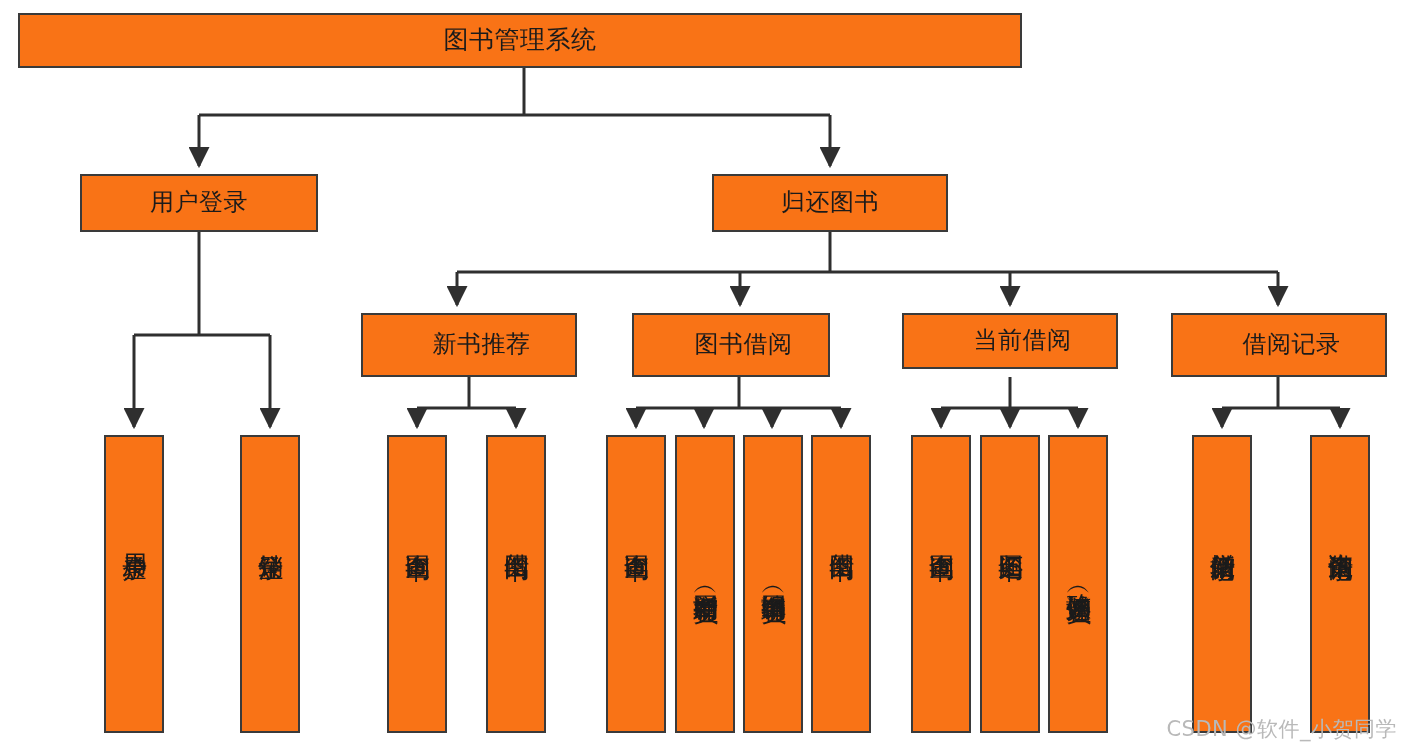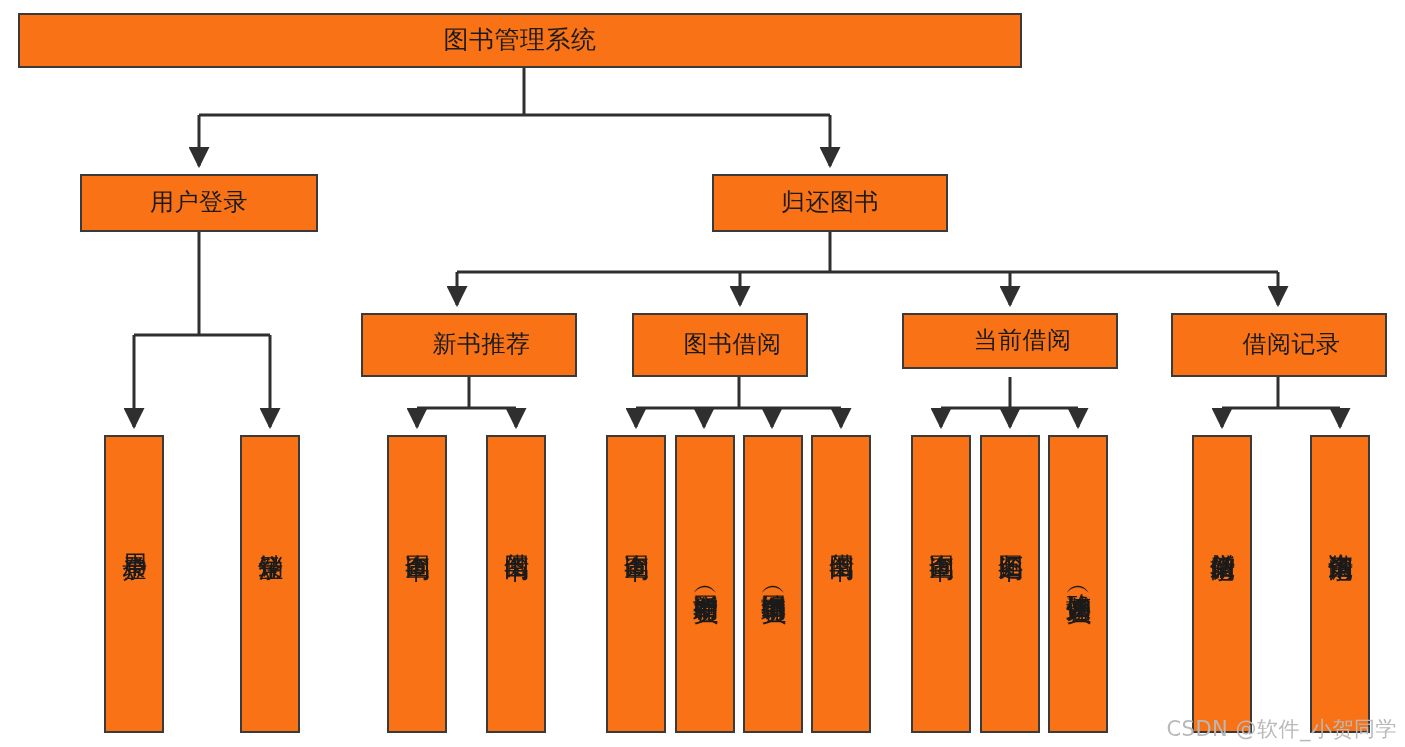--- a/index.html
+++ b/index.html
@@ -134,21 +134,21 @@
   <div class="node node-l2" style="left:80px; top:174px; width:238px; height:58px;">
     <span class="label">用户登录</span>
   </div>
   <div class="node node-l2" style="left:712px; top:174px; width:236px; height:58px;">
     <span class="label">归还图书</span>
   </div>
 
   <div class="node node-l3" style="left:361px; top:313px; width:216px; height:64px;">
     <span class="label">新书推荐</span>
   </div>
-  <div class="node node-l3" style="left:632px; top:313px; width:176px; height:64px;">
+  <div class="node node-l3" style="left:632px; top:313px; width:198px; height:64px;">
     <span class="label">图书借阅</span>
   </div>
   <div class="node node-l3" style="left:902px; top:313px; width:216px; height:56px;">
     <span class="label">当前借阅</span>
   </div>
   <div class="node node-l3" style="left:1171px; top:313px; width:216px; height:64px;">
     <span class="label">借阅记录</span>
   </div>
 
   <div class="node node-leaf mid" style="left:104px; top:435px; width:60px; height:298px;">

